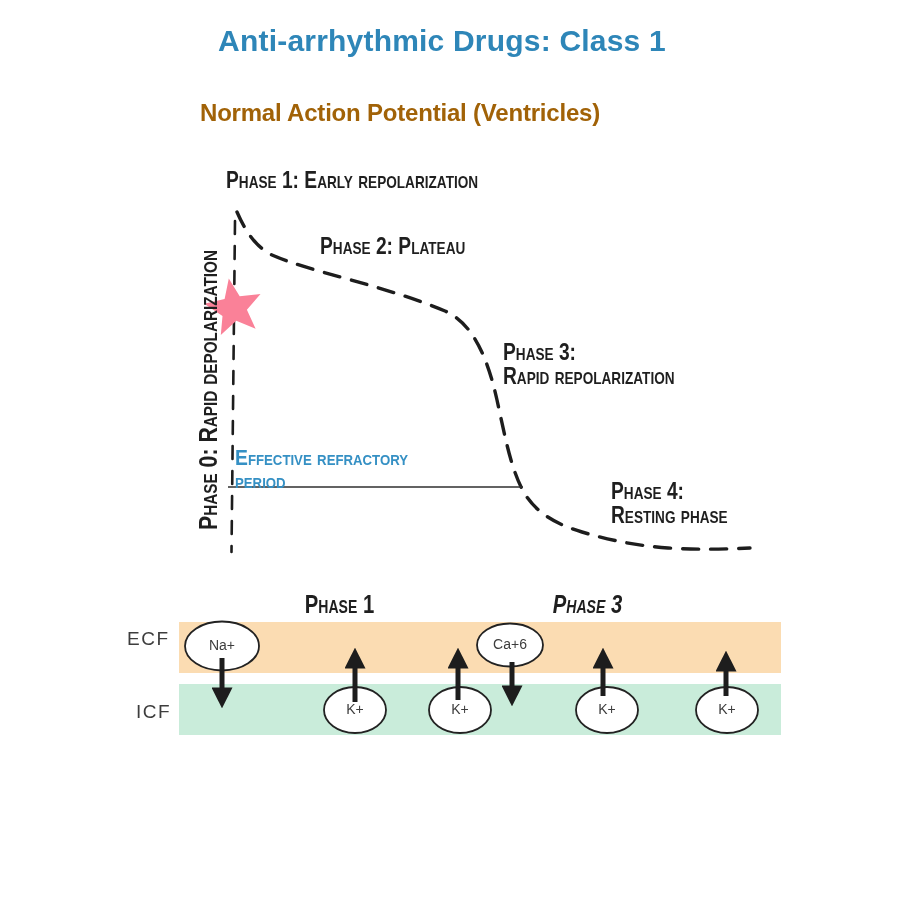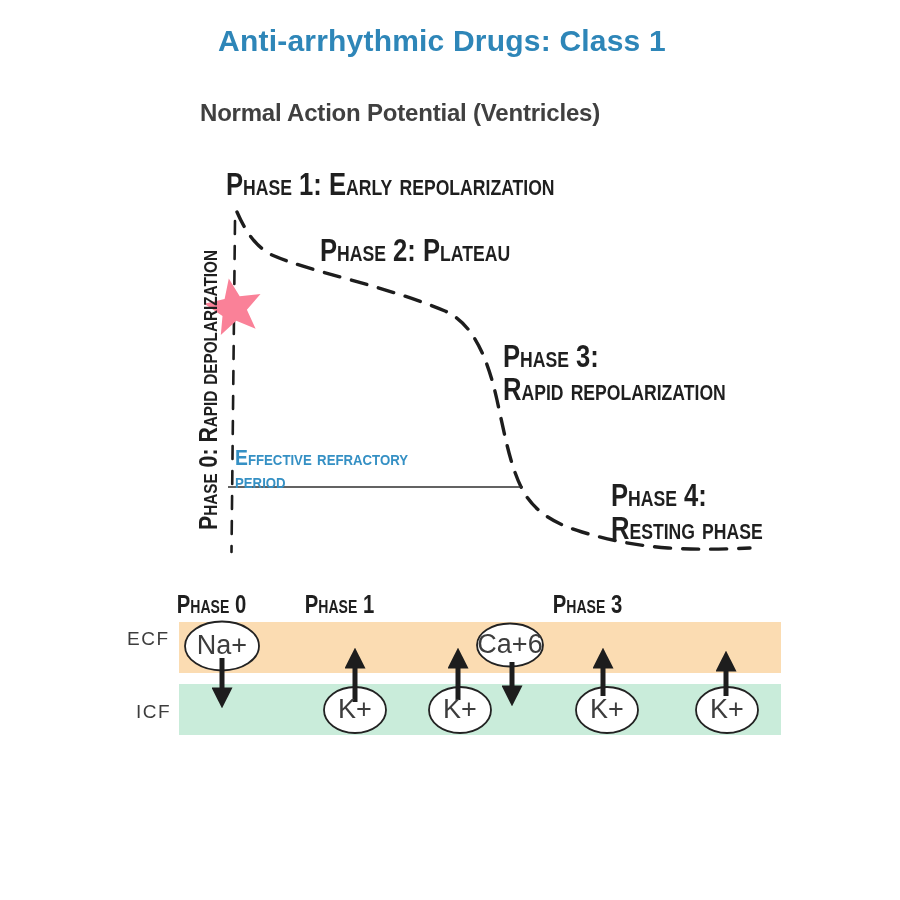--- a/index.html
+++ b/index.html
@@ -8,40 +8,40 @@
   .abs{position:absolute;}
   .z0{z-index:0;} .z1{z-index:1;} .z2{z-index:2;}
 
   
   .hand{font-variant:small-caps;font-weight:600;color:#1f1f1f;white-space:nowrap;line-height:1.02;}
   .cond{display:inline-block;transform:scaleX(0.80);transform-origin:left top;}
   .cond-c{display:inline-block;transform:scaleX(0.78);transform-origin:center top;}
 
   .title{left:0;top:24px;width:884px;text-align:center;font-size:30px;font-weight:700;
          color:#2e86b8;letter-spacing:.2px;}
-  .subtitle{left:200px;top:99px;font-size:24px;font-weight:700;color:#404040;letter-spacing:-.2px;}
+  .subtitle{left:200px;top:99px;font-size:24px;font-weight:700;color:#a16207;letter-spacing:-.2px;}
 
-  .curve-label{font-size:32px;}
+  .curve-label{font-size:24px;}
   .lbl-phase1{left:226px;top:168px;}
   .lbl-phase2{left:320px;top:234px;}
   .lbl-phase3{left:503px;top:328px;margin-top:12px;}
   .lbl-phase4{left:611px;top:479px;}
   .lbl-phase0{left:196px;top:530px;transform:rotate(-90deg);transform-origin:0 0;font-size:25px;}
   .lbl-phase0 .cond{transform:scaleX(0.85);}
   .lbl-erp{left:235px;top:434px;font-size:22px;color:#3590c4;line-height:23px;margin-top:12px;}
   .lbl-erp .cond{transform:scaleX(0.88);color:#3590c4;}
 
   .col-header{top:591px;width:140px;text-align:center;font-size:26px;}
   .band{left:179px;width:602px;}
   .band-ecf{top:622px;height:51px;background:#fbdcb2;}
   .band-icf{top:684px;height:51px;background:#c9ecda;}
   .row-label{font-size:19px;color:#3d3d3d;font-weight:500;letter-spacing:1.5px;}
   .lbl-ecf{left:127px;top:628px;}
   .lbl-icf{left:136px;top:701px;}
-  .ion{font-size:27px;color:#3d3d3d;font-weight:500;transform:translate(-50%,-50%);white-space:nowrap;}
+  .ion{font-size:14px;color:#3d3d3d;font-weight:500;transform:translate(-50%,-50%);white-space:nowrap;}
 
   svg{display:block;}
 </style>
 </head>
 <body>
 
 <div id="canvas">
 
   <div class="abs z0 band band-ecf"></div>
   <div class="abs z0 band band-icf"></div>
@@ -106,27 +106,24 @@
 
   <div class="abs z2 hand lbl-phase0">
     <span class="cond">Phase 0: Rapid depolarization</span>
   </div>
 
   <div class="abs z2 hand lbl-erp">
     <span class="cond">Effective refractory</span><br>
     <span class="cond">period</span>
   </div>
 
-  <div class="abs z2 hand col-header" style="left:142px;">
-    <span class="cond-c">Phase 0</span>
-  </div>
   <div class="abs z2 hand col-header" style="left:270px;">
     <span class="cond-c">Phase 1</span>
   </div>
-  <div class="abs z2 hand col-header" style="left:518px;">
+  <div class="abs z2 hand col-header" style="left:518px;font-style:italic;">
     <span class="cond-c">Phase 3</span>
   </div>
 
   <div class="abs z2 row-label lbl-ecf">ECF</div>
   <div class="abs z2 row-label lbl-icf">ICF</div>
 
   <div class="abs z2 ion" style="left:222px;top:645px;">Na+</div>
   <div class="abs z2 ion" style="left:510px;top:644px;">Ca+6</div>
   <div class="abs z2 ion" style="left:355px;top:709px;">K+</div>
   <div class="abs z2 ion" style="left:460px;top:709px;">K+</div>

